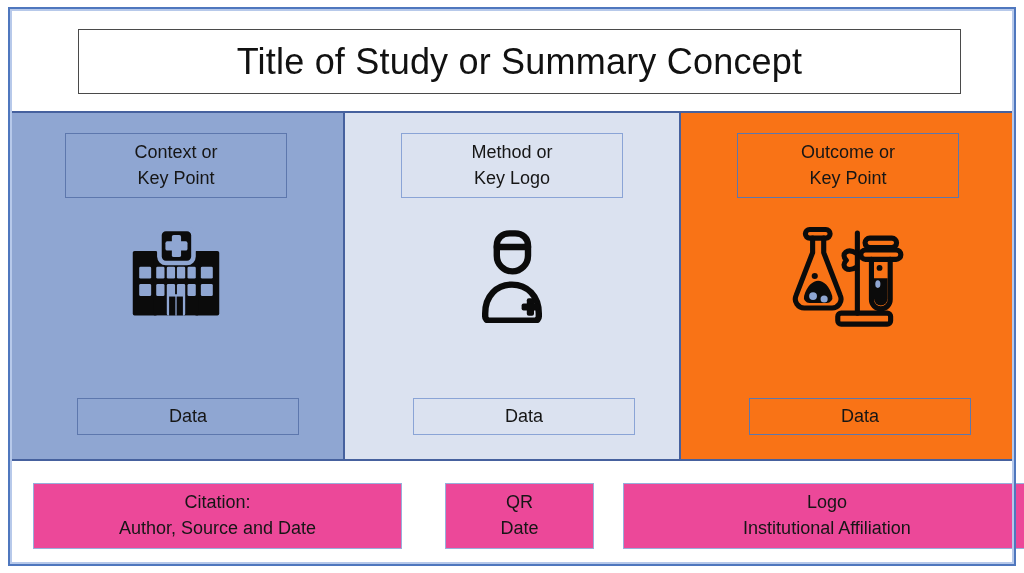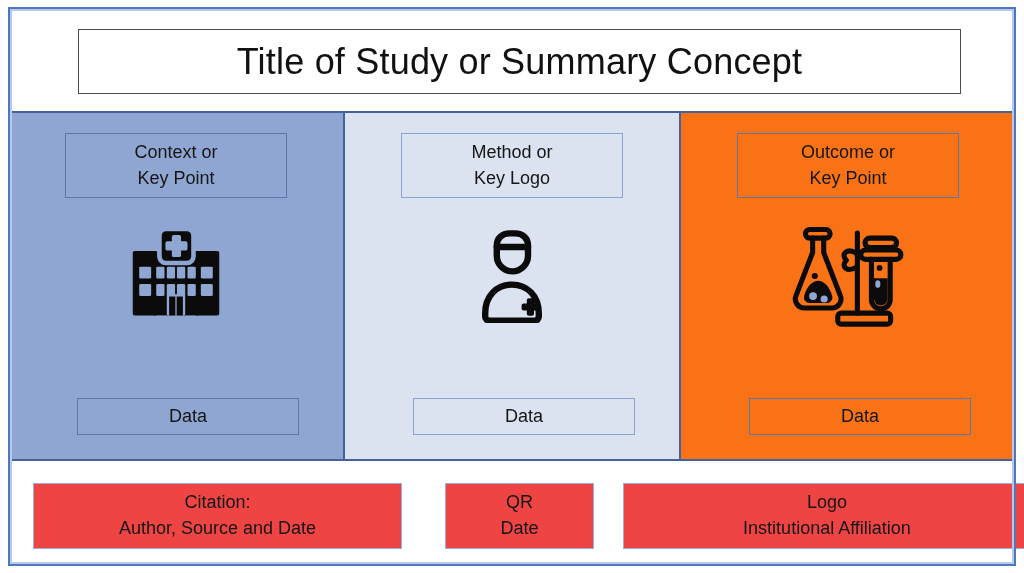--- a/index.html
+++ b/index.html
@@ -37,21 +37,21 @@
     margin-left:12px;
   }
   .col-medium .label-box,.col-medium .data-box{border:1px solid #5d77ad;}
   .col-light  .label-box,.col-light  .data-box{border:1px solid #8aa4d6;}
   .ph-text{font-size:18px;line-height:1.42;white-space:pre-line;color:#161616;}
   .icon-wrap{
     position:absolute;top:114px;left:50%;transform:translateX(-50%);
     display:flex;align-items:center;justify-content:center;
   }
   .footer-box{
-    position:absolute;top:483px;height:66px;background:#ef4444;
+    position:absolute;top:483px;height:66px;background:#ec4899;
     border:1px solid #97afdb;display:flex;align-items:center;justify-content:center;
     text-align:center;
   }
   .footer-citation{left:33px;width:369px;}
   .footer-qr{left:445px;width:149px;}
   .footer-logo{left:623px;width:408px;}
 </style>
 </head>
 <body>
 

